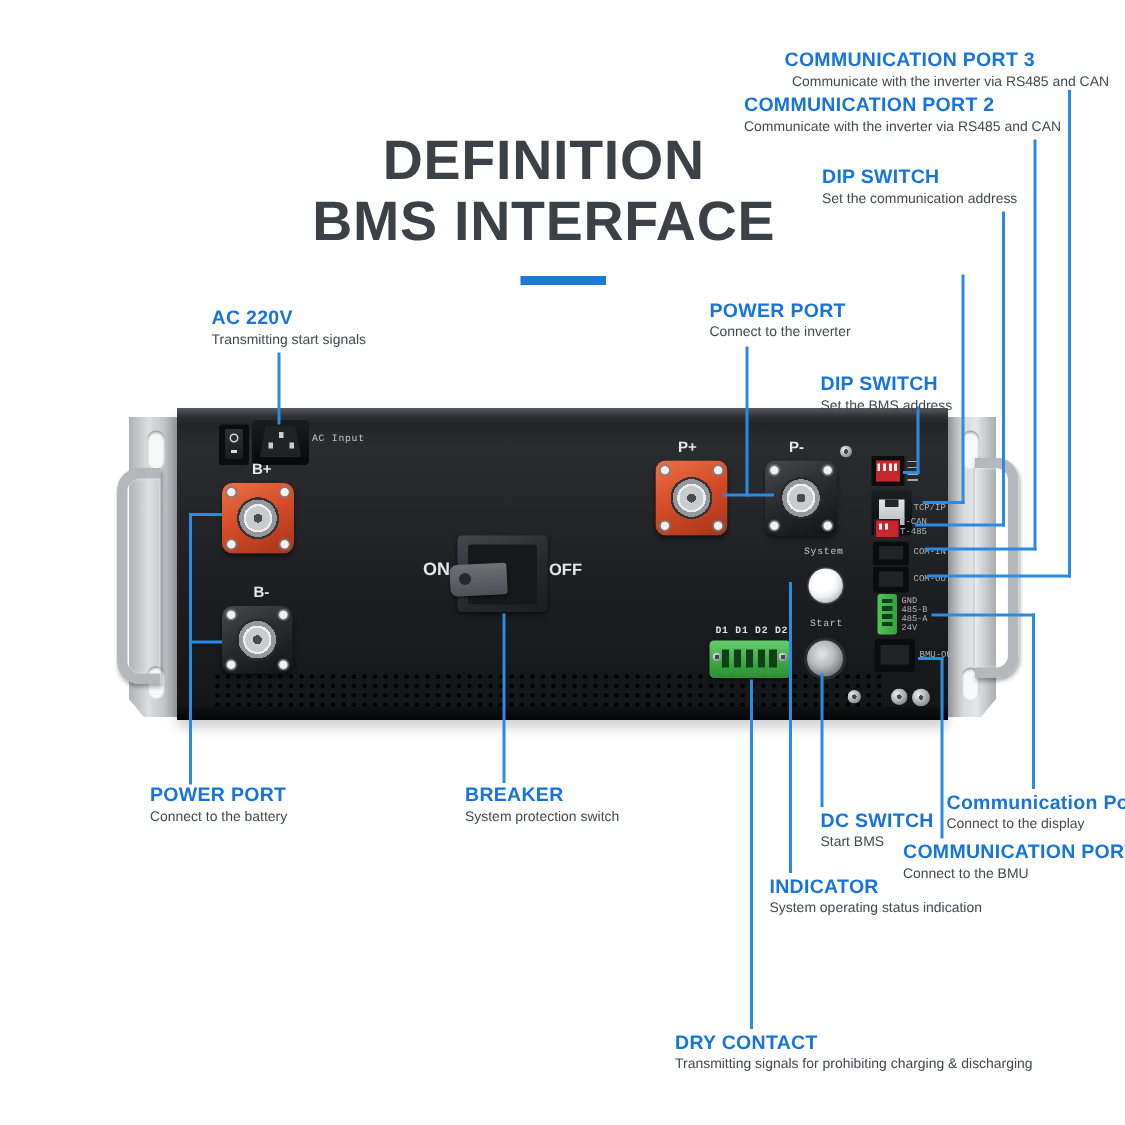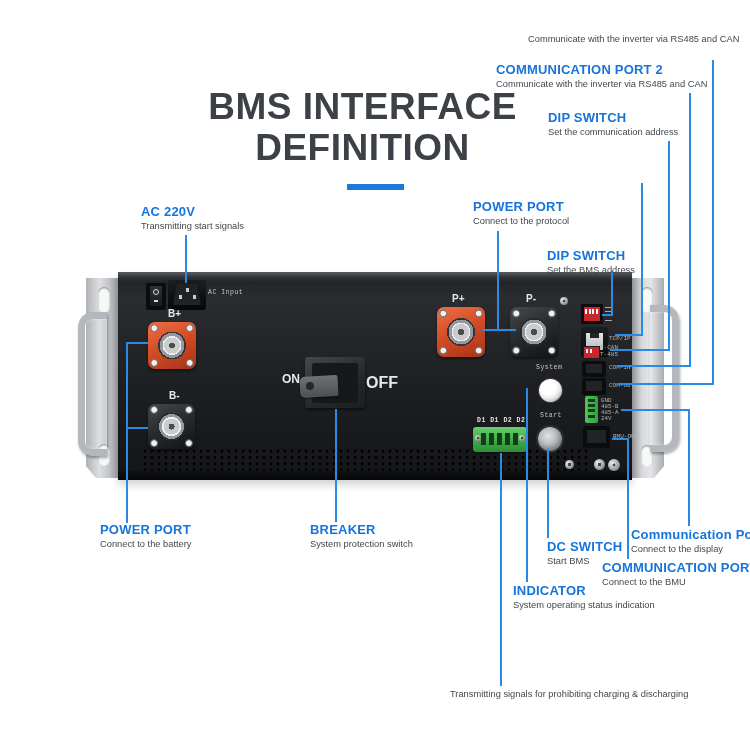--- a/index.html
+++ b/index.html
@@ -89,21 +89,21 @@
   
   .ptx{position:absolute;color:#e6e8ea;font-weight:bold;font-size:10px;}
   .mtx{position:absolute;color:#c3c6c8;font-family:"Liberation Mono",monospace;font-size:6.5px;letter-spacing:.5px;}
   .stx{position:absolute;color:#b2b5b8;font-family:"Liberation Mono",monospace;font-size:6px;letter-spacing:0;}
   #t-acinput{left:208px;top:289px;}
   #t-bplus{left:168px;top:308px;}
   #t-bminus{left:169px;top:390px;}
   #t-pplus{left:452px;top:293px;}
   #t-pminus{left:526px;top:293px;}
   #t-on{left:282px;top:372px;font-size:12px;}
-  #t-off{left:366px;top:374px;font-size:16px;}
+  #t-off{left:366px;top:374px;font-size:11px;}
   #t-system{left:536px;top:364px;}
   #t-start{left:540px;top:412px;}
   #t-d1{left:477px;top:417px;font-size:6.5px;color:#dfe1e3;font-family:"Liberation Mono",monospace;font-weight:bold;}
   #t-tcpip{left:609px;top:335px;}
   #t-tcan{left:600px;top:344px;}
   #t-t485{left:600px;top:351px;}
   #t-comin{left:609px;top:364px;}
   #t-comout{left:609px;top:382px;}
   #t-bmuout{left:613px;top:433px;}
   .sig{left:601px;font-size:5.8px;}
@@ -196,22 +196,22 @@
   #scr2{left:565px;top:460px;width:9px;height:9px;}
   #scr3{left:594px;top:459px;width:11px;height:11px;}
   #scr4{left:608px;top:459px;width:12px;height:12px;}
 </style>
 </head>
 <body>
 
 <div id="canvas">
 
   <div id="main-title">
+    <div>DEFINITION</div>
     <div>BMS INTERFACE</div>
-    <div>DEFINITION</div>
   </div>
   <div id="title-underline"></div>
 
   <div class="ear" id="ear-l"></div>
   <div class="ear" id="ear-r"></div>
   <div class="slot" id="slot-l1"></div>
   <div class="slot" id="slot-l2"></div>
   <div class="slot" id="slot-r1"></div>
   <div class="slot" id="slot-r2"></div>
   <div class="handle" id="handle-l"></div>
@@ -312,33 +312,34 @@
   <div class="lv" id="ln-breaker-v"></div>
   <div class="lv" id="ln-dry-v"></div>
   <div class="lv" id="ln-ind-v"></div>
   <div class="lv" id="ln-dcs-v"></div>
   <div class="lv" id="ln-comm5-v"></div>
   <div class="lh" id="ln-comm5-h"></div>
   <div class="lv" id="ln-comm4-v"></div>
   <div class="lh" id="ln-comm4-h"></div>
 
   <div class="callout" id="co-comm3">
+    <div class="t">COMMUNICATION PORT 3</div>
     <div class="d">Communicate with the inverter via RS485 and CAN</div>
   </div>
   <div class="callout" id="co-comm2">
     <div class="t">COMMUNICATION PORT 2</div>
     <div class="d">Communicate with the inverter via RS485 and CAN</div>
   </div>
   <div class="callout" id="co-dipp">
     <div class="t">DIP SWITCH</div>
     <div class="d">Set the communication address</div>
   </div>
   <div class="callout" id="co-powinv">
     <div class="t">POWER PORT</div>
-    <div class="d">Connect to the protocol</div>
+    <div class="d">Connect to the inverter</div>
   </div>
   <div class="callout" id="co-dipa">
     <div class="t">DIP SWITCH</div>
     <div class="d">Set the BMS address</div>
   </div>
   <div class="callout" id="co-ac">
     <div class="t">AC 220V</div>
     <div class="d">Transmitting start signals</div>
   </div>
   <div class="callout" id="co-powbat">
@@ -359,16 +360,17 @@
   </div>
   <div class="callout" id="co-comm5">
     <div class="t">COMMUNICATION PORT 5</div>
     <div class="d">Connect to the BMU</div>
   </div>
   <div class="callout" id="co-indicator">
     <div class="t">INDICATOR</div>
     <div class="d">System operating status indication</div>
   </div>
   <div class="callout" id="co-dry">
+    <div class="t">DRY CONTACT</div>
     <div class="d">Transmitting signals for prohibiting charging &amp; discharging</div>
   </div>
 
 </div>
 
 </body></html>

